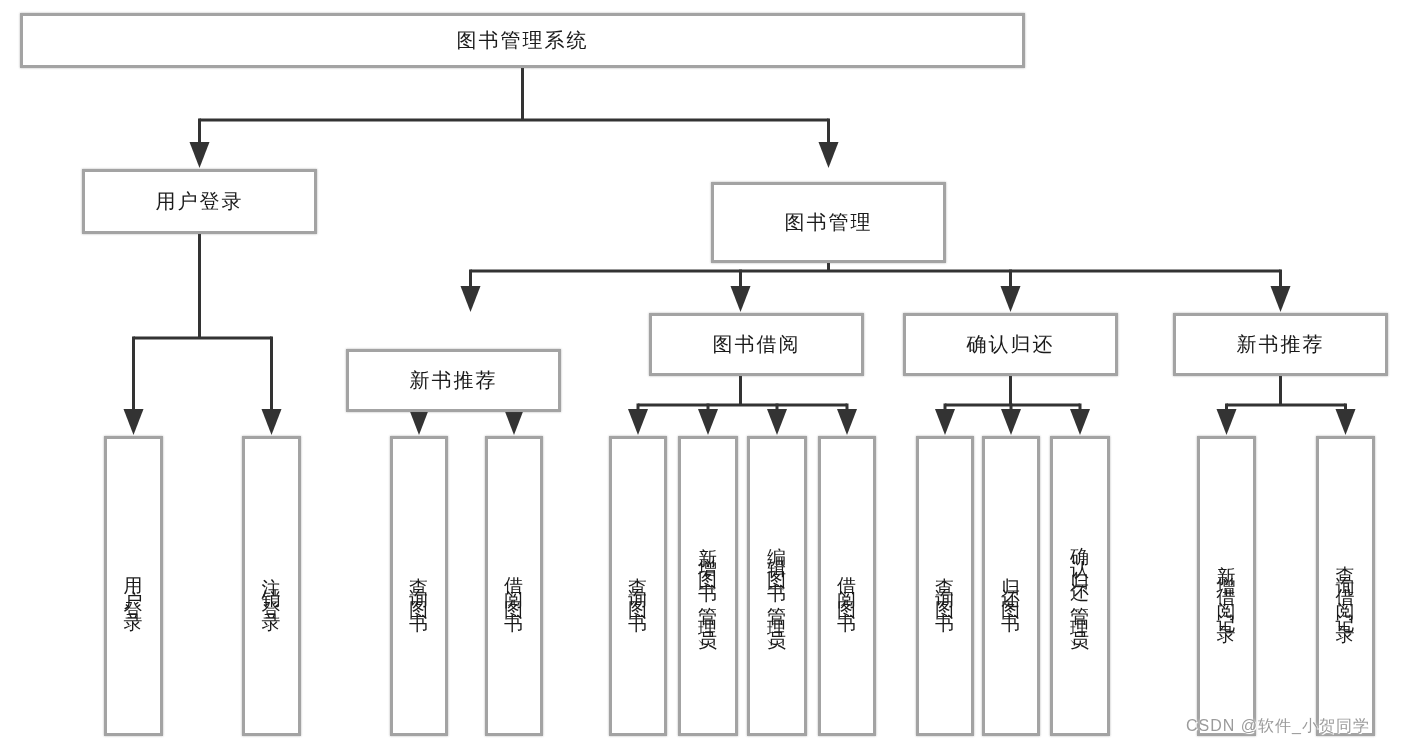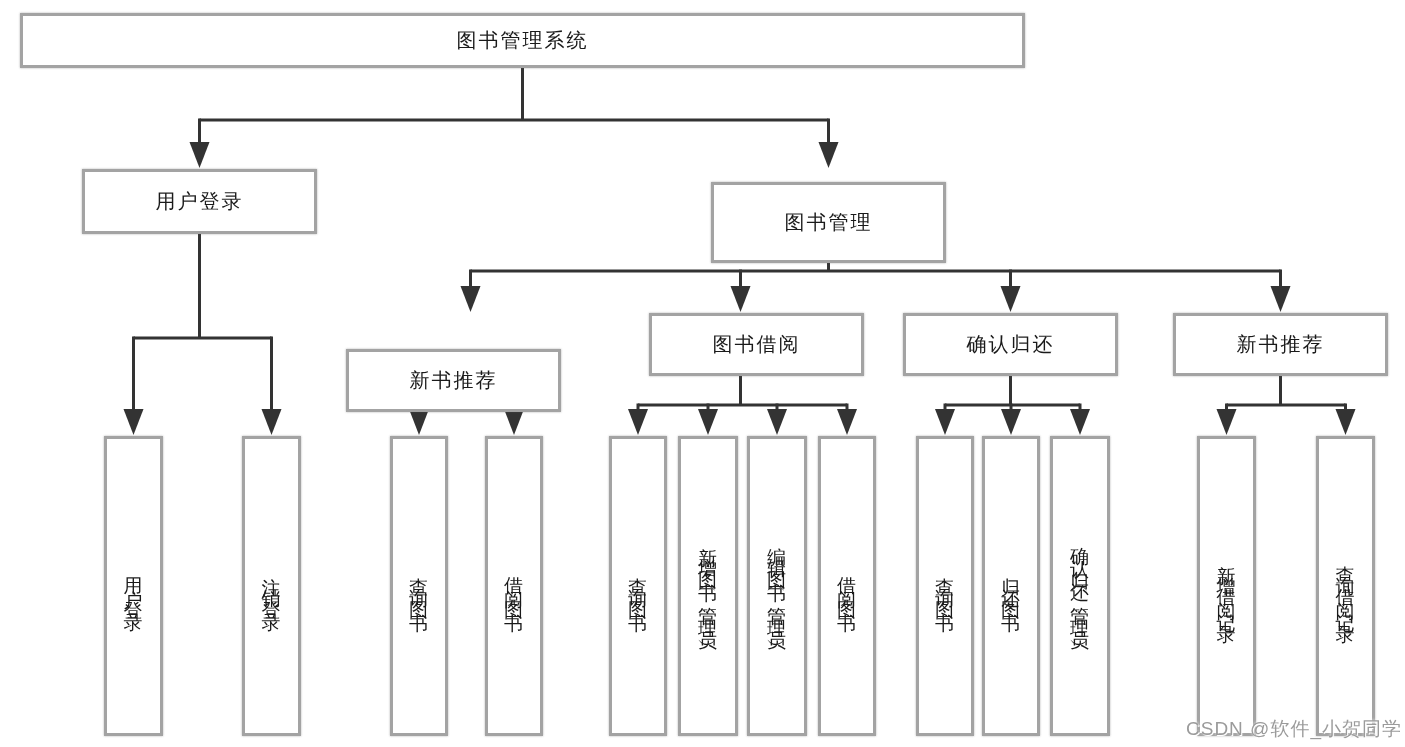--- a/index.html
+++ b/index.html
@@ -69,21 +69,21 @@
   .lf9  { left: 916px; }
   .lf10 { left: 982px; }
   .lf11 { left: 1050px; width: 60px; }
   .lf12 { left: 1197px; width: 59px; }
   .lf13 { left: 1316px; width: 59px; }
 
   .watermark {
     position: absolute;
     left: 1186px;
     top: 716px;
-    font-size: 19px;
+    font-size: 16px;
     letter-spacing: 1px;
     color: #9b9b9b;
     white-space: nowrap;
     text-shadow: 0 0 3px #ffffff, 1px 1px 0 #ffffff;
   }
 </style>
 </head>
 <body>
 
 <div class="canvas">

